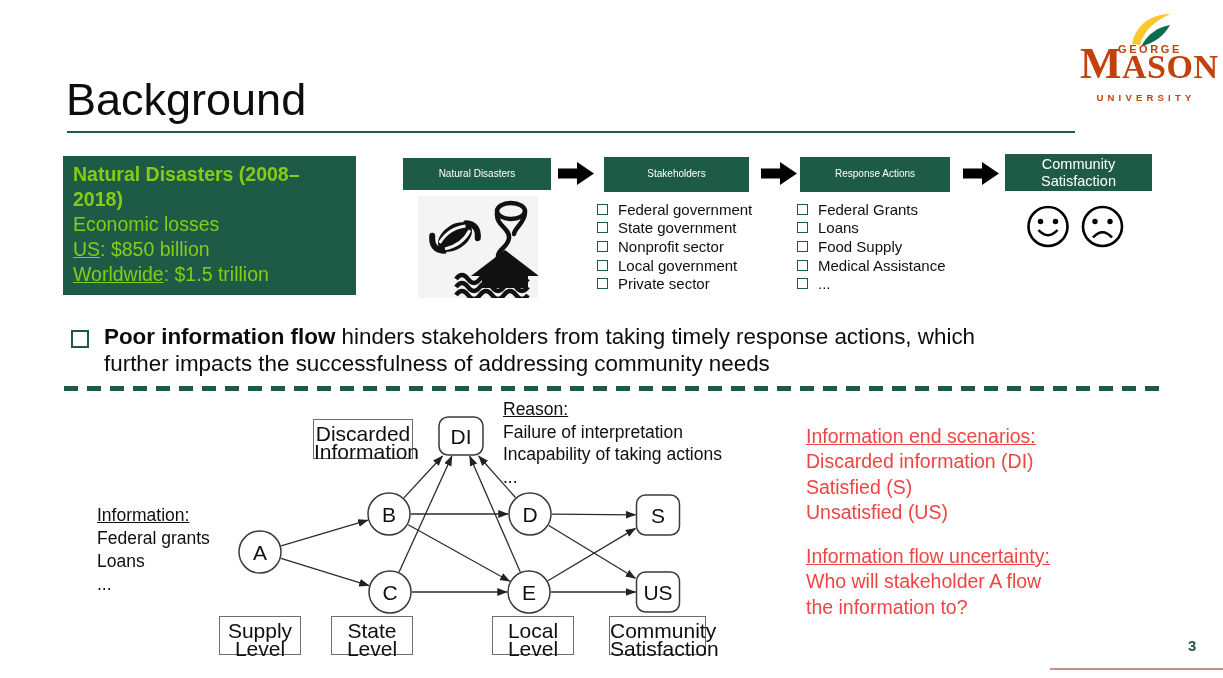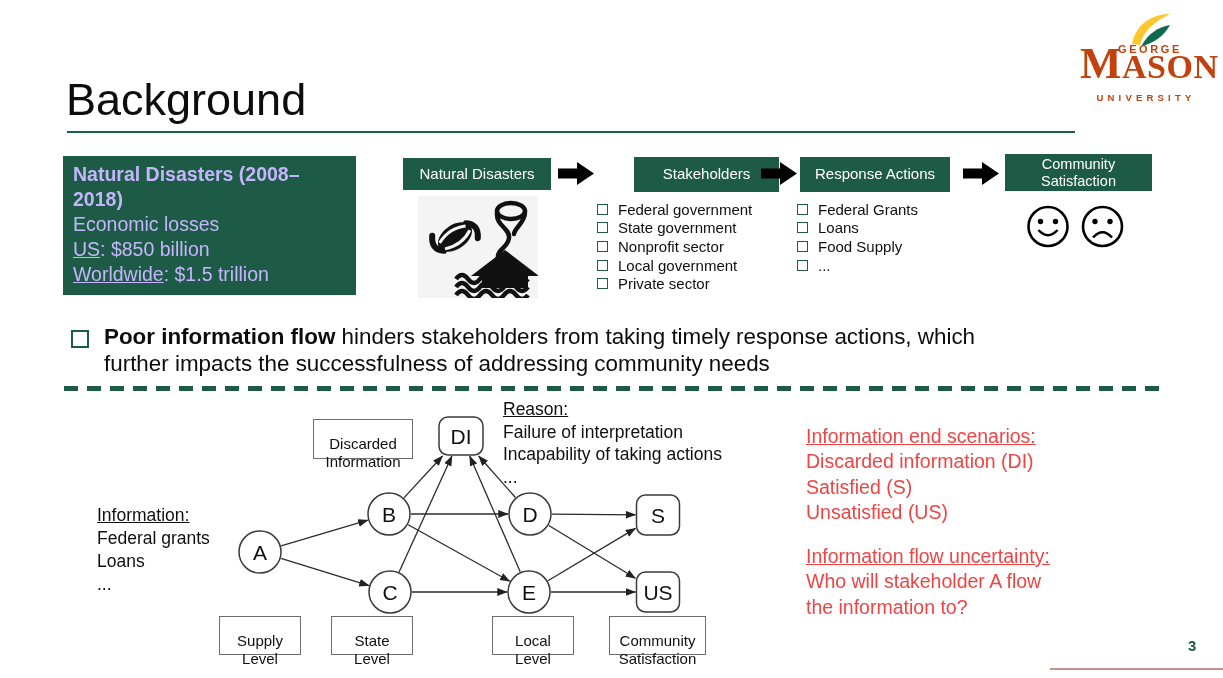--- a/index.html
+++ b/index.html
@@ -15,30 +15,30 @@
   #logo{left:1078px;top:12px;width:136px;height:96px;color:#c2410c;}
   #logo-swoosh{position:absolute;left:48px;top:0;}
   #logo-george{position:absolute;left:40px;top:31px;font-size:11px;font-weight:bold;letter-spacing:2.6px;}
   #logo-mason{position:absolute;left:2px;top:30px;font-family:"Liberation Serif",serif;
               font-weight:bold;font-size:34px;letter-spacing:.5px;line-height:44px;}
   #logo-mason::first-letter{font-size:44px;}
   #logo-univ{position:absolute;left:0;top:80px;width:100%;text-align:center;
              font-size:9.5px;font-weight:bold;letter-spacing:4.2px;}
 
   
-  #info-box{left:63px;top:156px;width:293px;height:139px;background:#1e5b47;color:#c4b5fd;
+  #info-box{left:63px;top:156px;width:293px;height:139px;background:#1e5b47;color:#84cc16;
             padding:6px 10px;box-sizing:border-box;font-size:19.5px;line-height:25px;}
   #info-box .hd{font-weight:bold;}
   .u{text-decoration:underline;}
 
   
   .flow-box{background:#1e5b47;color:#fff;display:flex;align-items:center;justify-content:center;
-            text-align:center;font-size:15px;line-height:16.5px;}
+            text-align:center;font-size:10px;line-height:16.5px;}
   #flow-box-0{left:403px;top:158px;width:148px;height:32px;}
-  #flow-box-1{left:634px;top:157px;width:145px;height:35px;text-align:right;}
+  #flow-box-1{left:604px;top:157px;width:145px;height:35px;text-align:right;}
   #flow-box-2{left:800px;top:157px;width:150px;height:35px;}
   #flow-box-3{left:1005px;top:154px;width:147px;height:37px;font-size:14.5px;padding:0 14px;box-sizing:border-box;}
   .flow-arrow{width:36px;height:23px;}
   #flow-arrow-0{left:558px;top:162px;}
   #flow-arrow-1{left:761px;top:162px;}
   #flow-arrow-2{left:963px;top:162px;}
 
   #disaster-icon{left:418px;top:196px;width:120px;height:102px;background:#f4f4f4;}
 
   .chk-list{width:190px;}
@@ -57,21 +57,21 @@
 
   #dash-rule{left:64px;top:386px;width:1096px;height:5px;
              background:repeating-linear-gradient(90deg,#1e5b47 0 14px,transparent 14px 23px);}
 
   
   #net-svg{left:0;top:0;pointer-events:none;}
   .edge{stroke:#2b2b2b;stroke-width:1.3;}
   .node{fill:#fff;stroke:#3a3a3a;stroke-width:1.5;}
   .node-label{font-size:21px;fill:#111;text-anchor:middle;font-family:"Liberation Sans",sans-serif;}
   .dlabel{position:absolute;border:1.5px solid #6e6e6e;background:#fff;box-sizing:border-box;
-          text-align:center;font-size:15px;line-height:17.8px;padding-top:15px;color:#0f0f0f;}
+          text-align:center;font-size:21px;line-height:17.8px;padding-top:5px;color:#0f0f0f;}
   .dnote{position:absolute;color:#0f0f0f;white-space:nowrap;}
   .dnote .hd{text-decoration:underline;}
 
   .side-note{left:806px;font-size:19.5px;line-height:25.3px;color:#ef4444;white-space:nowrap;}
   #side-note-0{top:424px;}
   #side-note-1{top:544px;}
   .side-note .hd{text-decoration:underline;}
 
   #page-number{left:1188px;top:637px;font-size:15px;font-weight:bold;color:#1e5b47;}
   #footer-line{left:1050px;top:668px;width:173px;height:2px;background:#c48f8f;}
@@ -165,20 +165,24 @@
         <span class="chk"></span>
         <span class="chk-t">Federal Grants</span>
       </div>
       <div class="chk-row">
         <span class="chk"></span>
         <span class="chk-t">Loans</span>
       </div>
       <div class="chk-row">
         <span class="chk"></span>
         <span class="chk-t">Food Supply</span>
+      </div>
+      <div class="chk-row">
+        <span class="chk"></span>
+        <span class="chk-t">Medical Assistance</span>
       </div>
       <div class="chk-row">
         <span class="chk"></span>
         <span class="chk-t">...</span>
       </div>
     </div>
 
   <svg class="abs" id="smileys" width="100" height="45" viewBox="0 0 100 45">
     <g stroke="#000" fill="none" stroke-width="2.6">
       <circle cx="22" cy="21.5" r="19.5"></circle>

